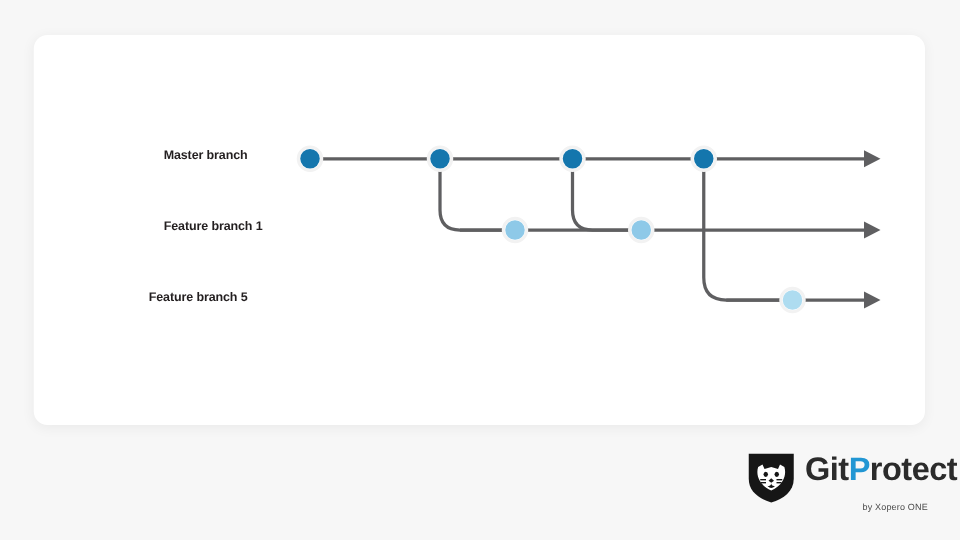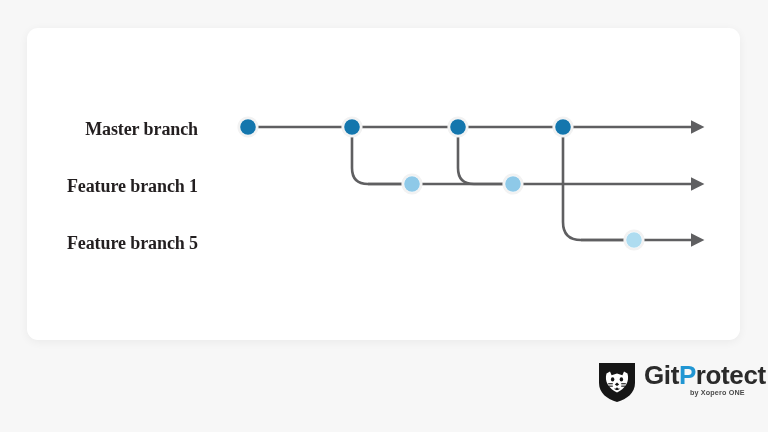--- a/index.html
+++ b/index.html
@@ -32,30 +32,30 @@
   }
   #diagram {
     position: absolute;
     left: 0; top: 0;
     width: 768px;
     height: 432px;
     pointer-events: none;
   }
   .branch-label {
     position: absolute;
-    font-family: Liberation Serif, serif;
-    font-size: 18px;
+    font-family: Liberation Sans, sans-serif;
+    font-size: 10px;
     font-weight: bold;
     color: #231f20;
     white-space: nowrap;
     text-align: right;
     letter-spacing: -0.1px;
   }
   #label-master   { left: 0px; top: 119px; width: 198px; }
-  #label-feature1 { left: 0px; top: 176px; width: 198px; }
+  #label-feature1 { left: 0px; top: 176px; width: 198px; padding-left: 12px; }
   #label-feature2 { left: 0px; top: 233px; width: 198px; }
 
   
   #logo {
     position: absolute;
     left: 597px;
     top: 361px;
     width: 148px;
     height: 42px;
   }
@@ -75,23 +75,23 @@
     letter-spacing: -0.4px;
     line-height: 26px;
     white-space: nowrap;
   }
   #logo-wordmark .w-git { color: #2b2b2b; }
   #logo-wordmark .w-p { color: #2196d3; }
   #logo-wordmark .w-rotect { color: #2b2b2b; }
   #logo-tagline {
     position: absolute;
     left: 93px;
-    top: 27px;
+    top: 40px;
     font-size: 7.2px;
-    font-weight: bold;
+    font-weight: normal;
     color: #4a4a4a;
     letter-spacing: 0.15px;
     white-space: nowrap;
   }
 </style>
 </head>
 <body>
 
 <div id="stage">
 

